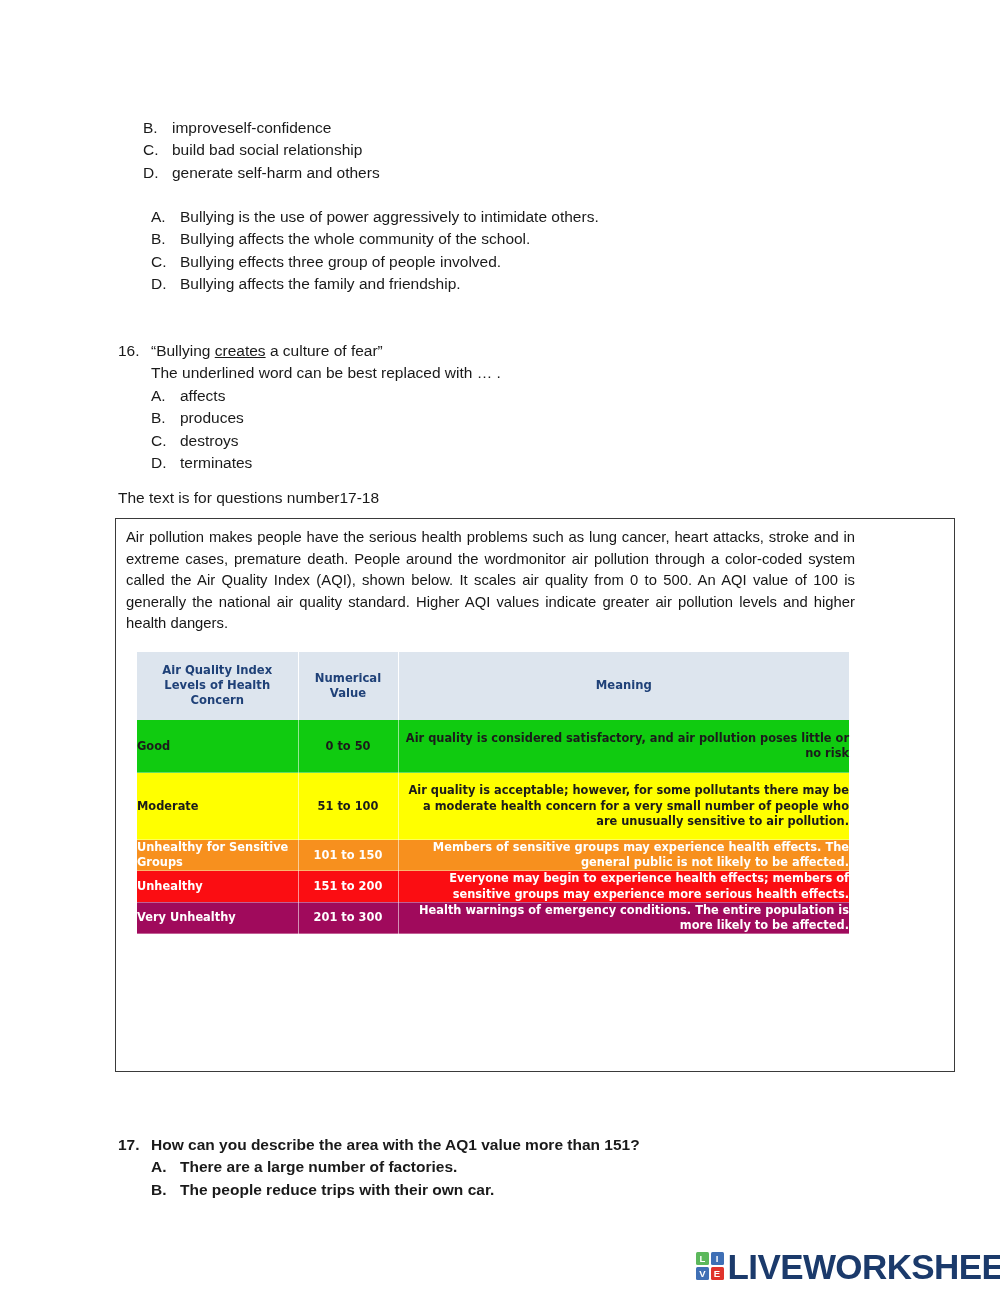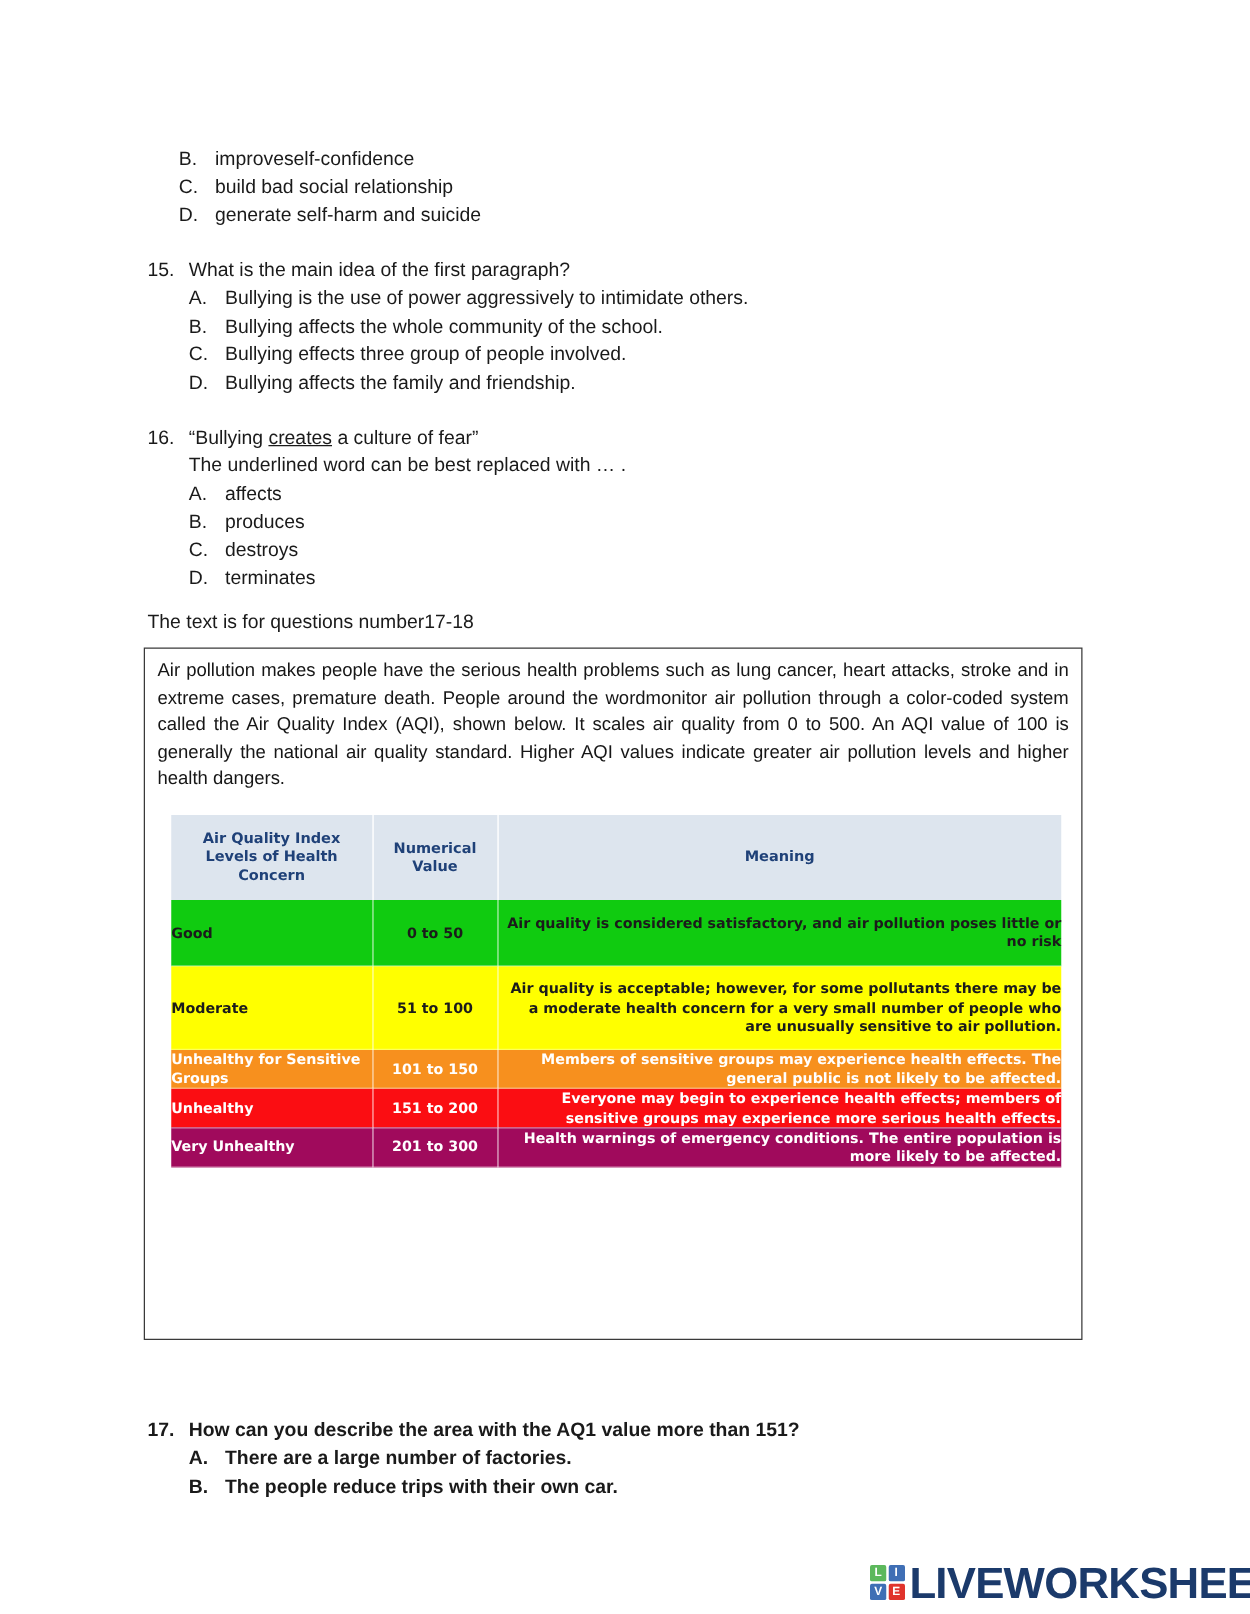--- a/index.html
+++ b/index.html
@@ -64,21 +64,21 @@
     position: absolute;
     font-size: 15.5px;
     line-height: 22.4px;
   }
 
   
   .passage-box {
     position: absolute;
     left: 115px;
     top: 518px;
-    width: 751px;
+    width: 840px;
     height: 554px;
     border: 1.3px solid #3a3a3a;
     box-sizing: border-box;
     background: #fff;
   }
   .passage-text {
     position: absolute;
     left: 10px;
     top: 8px;
     width: 729px;
@@ -192,29 +192,25 @@
     <div class="opt" style="margin-left:0;">
       <span class="optlabel">B.</span>
       <span class="opttext">improveself-confidence</span>
     </div>
     <div class="opt" style="margin-left:0;">
       <span class="optlabel">C.</span>
       <span class="opttext">build bad social relationship</span>
     </div>
     <div class="opt" style="margin-left:0;">
       <span class="optlabel">D.</span>
-      <span class="opttext">generate self-harm and suicide</span>
+      <span class="opttext">generate self-harm and others</span>
     </div>
   </div>
 
   <div class="qblock" style="left:118px; top:206px; width:700px;">
-    <div class="qline">
-      <span class="qnum">15.</span>
-      <span class="qtext">What is the main idea of the first paragraph?</span>
-    </div>
     <div class="opt">
       <span class="optlabel">A.</span>
       <span class="opttext">Bullying is the use of power aggressively to intimidate others.</span>
     </div>
     <div class="opt">
       <span class="optlabel">B.</span>
       <span class="opttext">Bullying affects the whole community of the school.</span>
     </div>
     <div class="opt">
       <span class="optlabel">C.</span>

